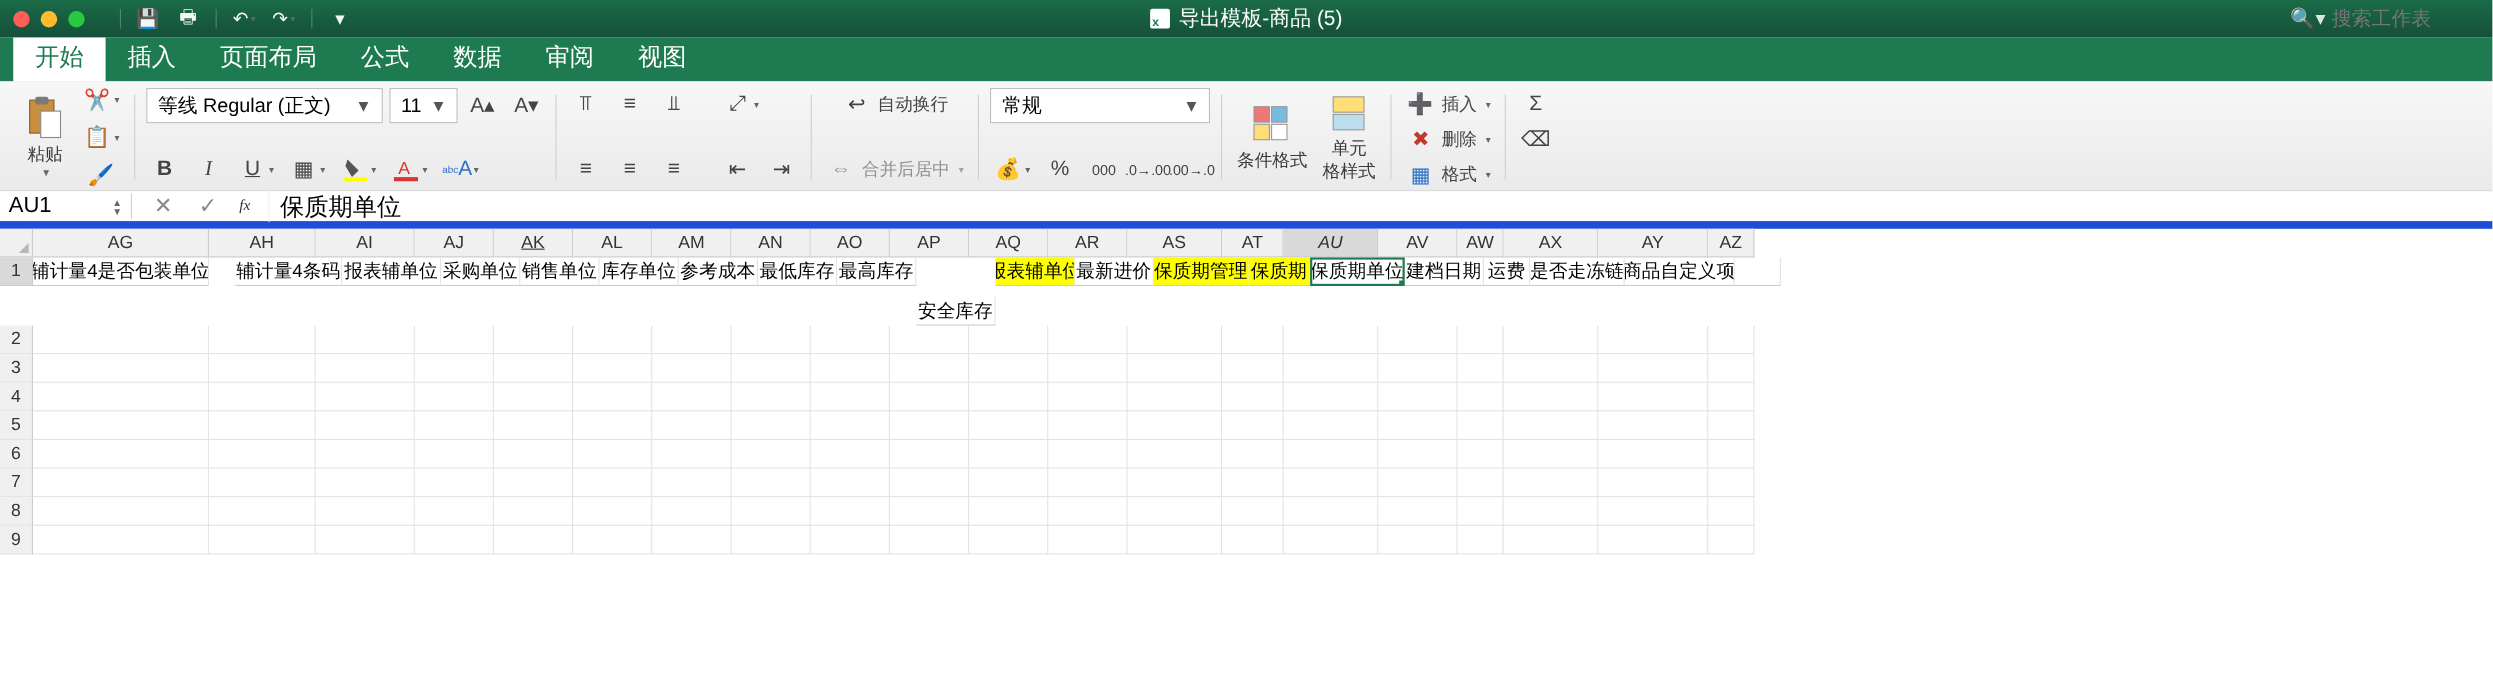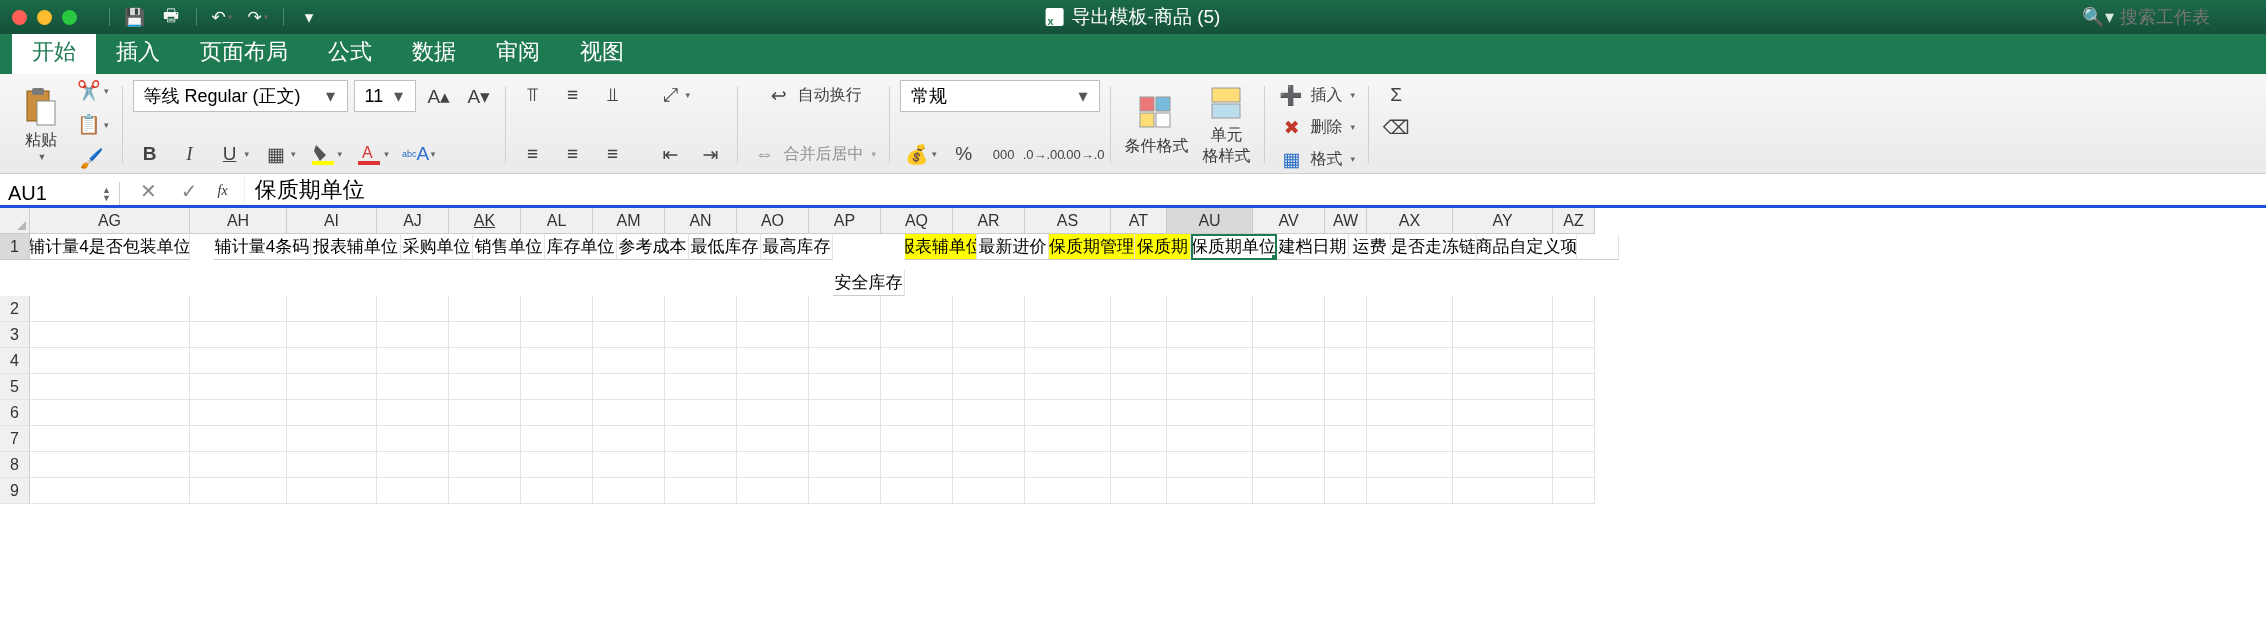--- a/index.html
+++ b/index.html
@@ -35,34 +35,34 @@
 .dd { font-size: 9px; color: #666; margin-left: 2px; }
 .combo { height: 32px; background: #fff; border: 1px solid #bfbfbf; display: flex; align-items: center; padding: 0 6px 0 10px; font-size: 18px; }
 .combo .dd-btn { width: 20px; text-align: center; color: #555; }
 .ico { width: 26px; height: 26px; display: inline-flex; align-items: center; justify-content: center; font-size: 19px; color: #444; }
 .lbl { font-size: 16px; color: #444; }
 .stack { display: flex; flex-direction: column; gap: 4px; }
 .vbig-ico { width: 42px; height: 42px; display: flex; align-items: center; justify-content: center; }
 .group .two-rows { display: flex; flex-direction: column; justify-content: space-between; height: 100%; }
 
 
-.fbar { height: 34px; border-bottom: 3px solid #1d4ed8; display: flex; align-items: flex-end; background: #fff; }
+.fbar { height: 34px; border-bottom: 7px solid #1d4ed8; display: flex; align-items: center; background: #fff; }
 .namebox { width: 120px; border-right: 1px solid #cfcfcf; display: flex; align-items: center; padding: 0 8px; font-size: 20px; }
 .namebox .spin { margin-left: auto; display: flex; flex-direction: column; font-size: 9px; color: #666; line-height: 8px;}
 .fbtns { display: flex; align-items: center; gap: 16px; padding: 0 16px; color: #888; font-size: 20px; border-right: 1px solid #eee;}
 .fx { font-style: italic; font-family: "Times New Roman", serif; font-size: 14px; color: #333;}
 .finput { flex: 1; display: flex; align-items: center; padding: 0 10px; font-size: 22px; }
 
 
 .grid { display: flex; flex-direction: column; }
 .colhead-row, .data-row { display: flex; }
 .corner { width: 30px; height: 26px; background: #f0f0f0; border-right: 1px solid #ccc; border-bottom: 1px solid #ccc; position: relative; }
 .corner::after { content: ""; position: absolute; right: 3px; bottom: 3px; width: 0; height: 0; border-left: 9px solid transparent; border-bottom: 9px solid #b7b7b7; }
 .ch { height: 26px; background: #f0f0f0; border-right: 1px solid #ccc; border-bottom: 1px solid #ccc; display: flex; align-items: center; justify-content: center; font-size: 16px; color: #333; }
-.ch.sel { background: #d9d9d9; }
+.ch.sel { background: #d9d9d9; font-style: italic; }
 .rh { width: 30px; height: 26px; background: #f0f0f0; border-right: 1px solid #ccc; border-bottom: 1px solid #e3e3e3; display: flex; align-items: center; justify-content: center; font-size: 16px; color: #333; }
 .rh.sel { background: #d9d9d9; }
 .cell { height: 26px; border-right: 1px solid #e3e3e3; border-bottom: 1px solid #e3e3e3; display: flex; align-items: center; justify-content: center; font-size: 17px; color: #000; overflow: hidden; white-space: nowrap; padding: 0 2px;}
 .cell.hl { background: #ffff00; }
 .cell.selected { outline: 2px solid #1e7a50; outline-offset: -2px; background: #fff; z-index: 2; position: relative;}
 .cell.selected::after { content: ""; position: absolute; right: -3px; bottom: -3px; width: 7px; height: 7px; background: #1e7a50; }
 .row1 .rh { border-bottom: 1px solid #ccc; }
 .row1 .cell { border-bottom: 1px solid #ccc; }
 svg { display: block; }
 </style>

